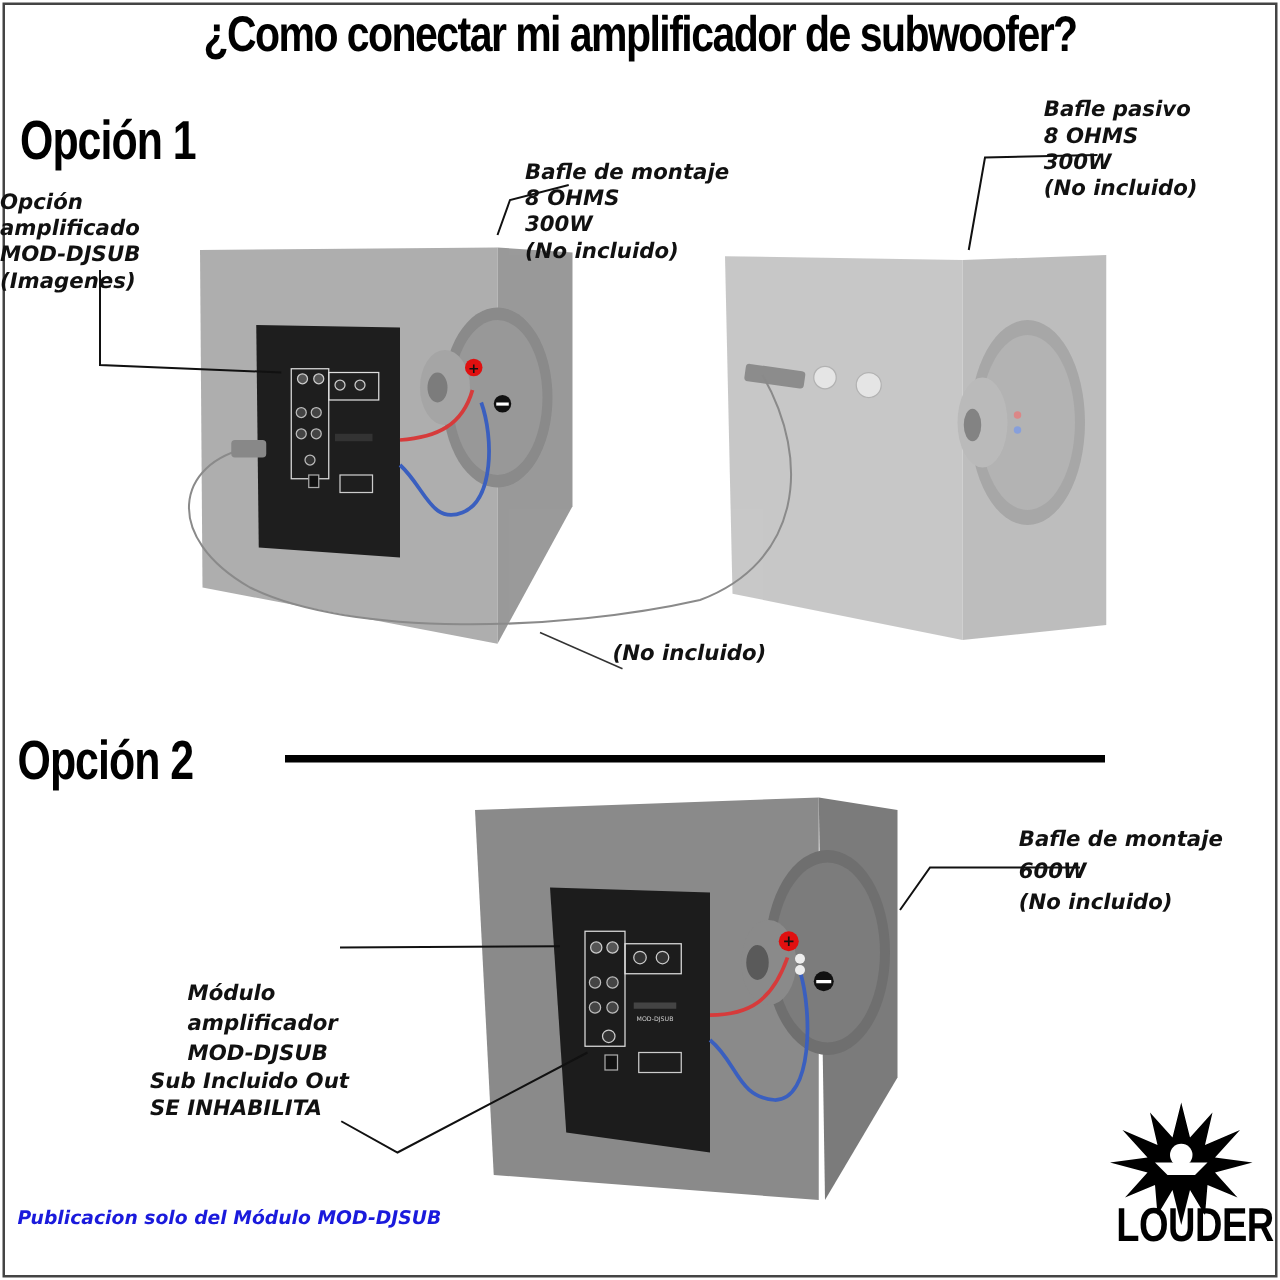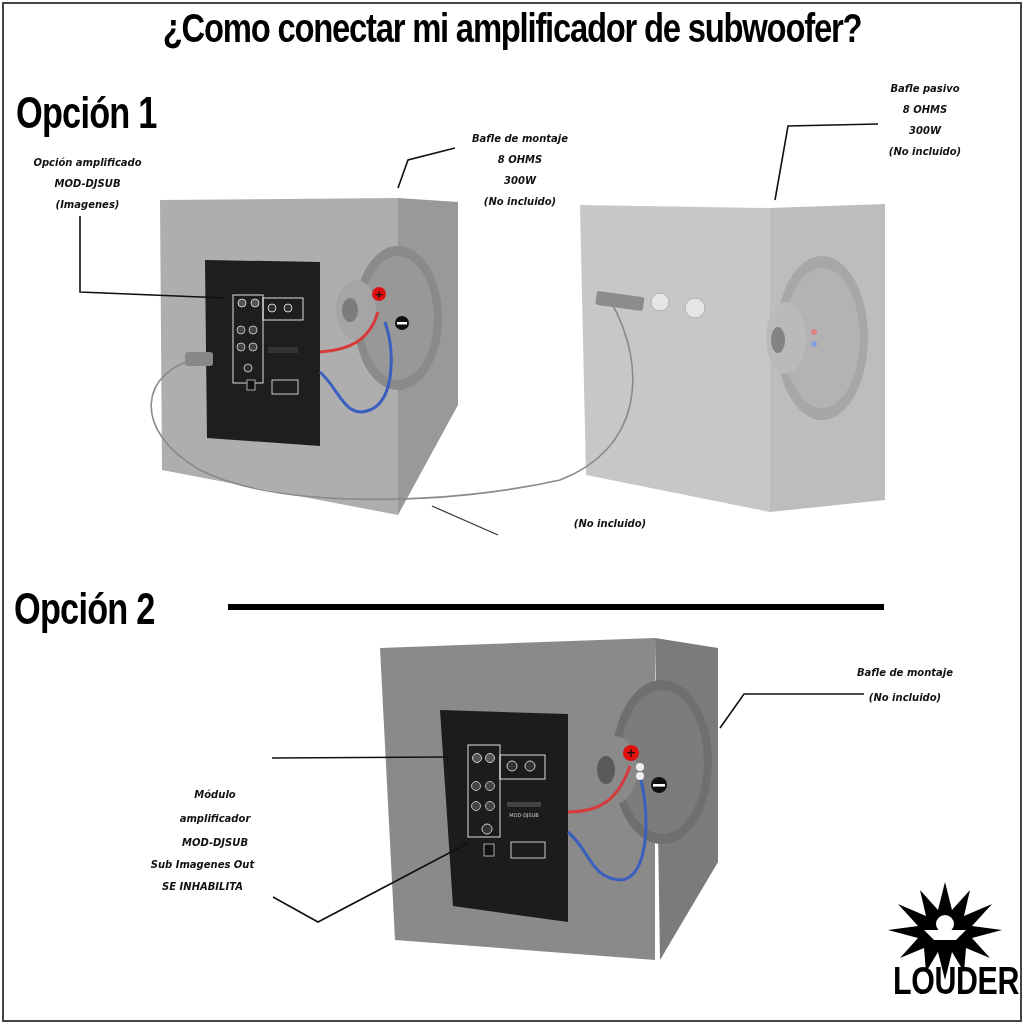--- a/index.html
+++ b/index.html
@@ -10,22 +10,22 @@
   .title {
     position: absolute; left: 0; top: 6px; width: 1024px; text-align: center;
     font-family: "Liberation Sans", sans-serif; font-weight: 700; font-size: 40px;
     letter-spacing: -1.5px; transform: scaleX(0.82); transform-origin: center;
   }
   .option-heading {
     position: absolute; font-family: "Liberation Sans", sans-serif; font-weight: 700;
     font-size: 44px; letter-spacing: -1px; transform: scaleX(0.78); transform-origin: left;
   }
   .label {
-    position: absolute; text-align: center; font-family: "DejaVu Sans", sans-serif;
-    font-style: italic; font-weight: 700; font-size: 10px; line-height: 21px; color: #111;
+    position: absolute; font-family: "DejaVu Sans", sans-serif;
+    font-style: italic; font-weight: 700; font-size: 17px; line-height: 21px; color: #111;
   }
   .label span { display: block; }
   .footer-note {
     position: absolute; left: 14px; top: 962px; font-family: "DejaVu Sans", sans-serif;
     font-style: italic; font-weight: 700; font-size: 15px; line-height: 25px; color: #1a1adc;
   }
   .footer-note span { display: block; }
   .divider { position: absolute; left: 228px; top: 604px; width: 656px; height: 6px; background: #000; }
 
   svg.art { position: absolute; left: 0; top: 0; }
@@ -167,29 +167,31 @@
 <div class="label" style="left:490px; top:512px; width:240px; line-height:23px;">
   <span>(No incluido)</span>
 </div>
 
 <div class="label" style="left:150px; top:738px; width:130px; line-height:24px;margin-top:45px;">
   <span>Módulo</span>
   <span>amplificador</span>
   <span>MOD-DJSUB</span>
 </div>
 <div class="label" style="left:120px; top:854px; width:165px; line-height:22px;">
-  <span>Sub Imagenes Out</span>
+  <span>Sub Incluido Out</span>
   <span>SE INHABILITA</span>
 </div>
 <div class="label" style="left:815px; top:660px; width:180px; line-height:25px;">
   <span>Bafle de montaje</span>
+  <span>600W</span>
   <span>(No incluido)</span>
 </div>
 
 <div class="footer-note">
+  <span>Publicacion solo del Módulo MOD-DJSUB</span>
 </div>
 
 <svg class="logo" viewBox="0 0 130 130">
   <polygon points="65,2 72,30 90,10 84,36 112,24 92,46 122,50 92,58 110,78 86,68 84,92 72,72 65,100 58,72 46,92 44,68 20,78 38,58 8,50 38,46 18,24 46,36 40,10 58,30" fill="#000"></polygon>
   <circle cx="65" cy="44" r="9" fill="#fff"></circle>
   <path d="M44,50 L86,50 L76,60 L54,60 Z" fill="#fff"></path>
 </svg>
 <div class="logo-text">LOUDER</div>
 
 </body></html>

